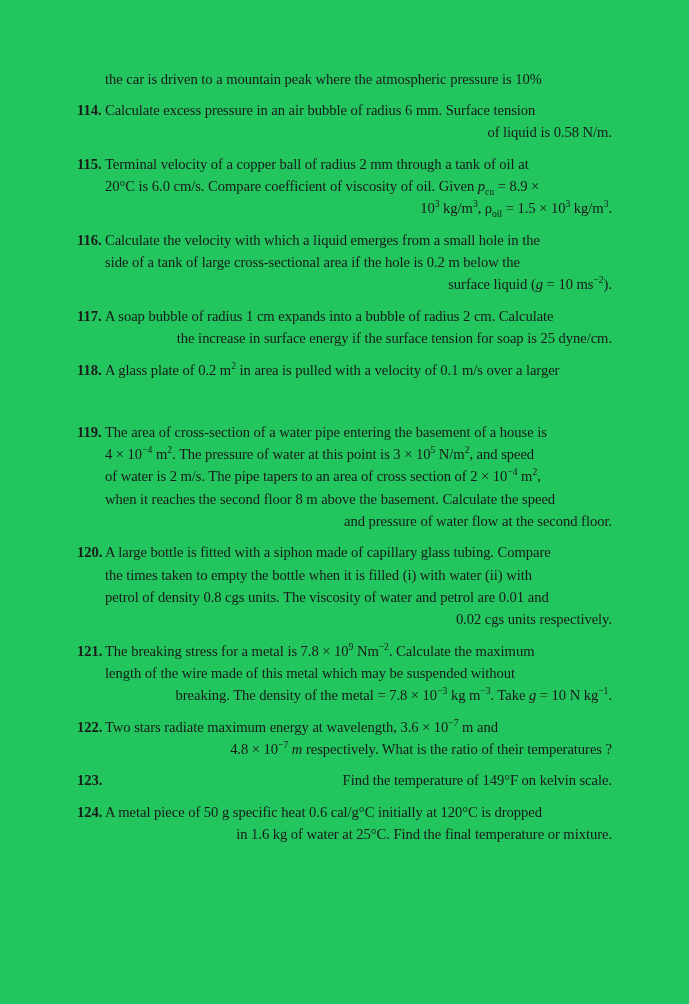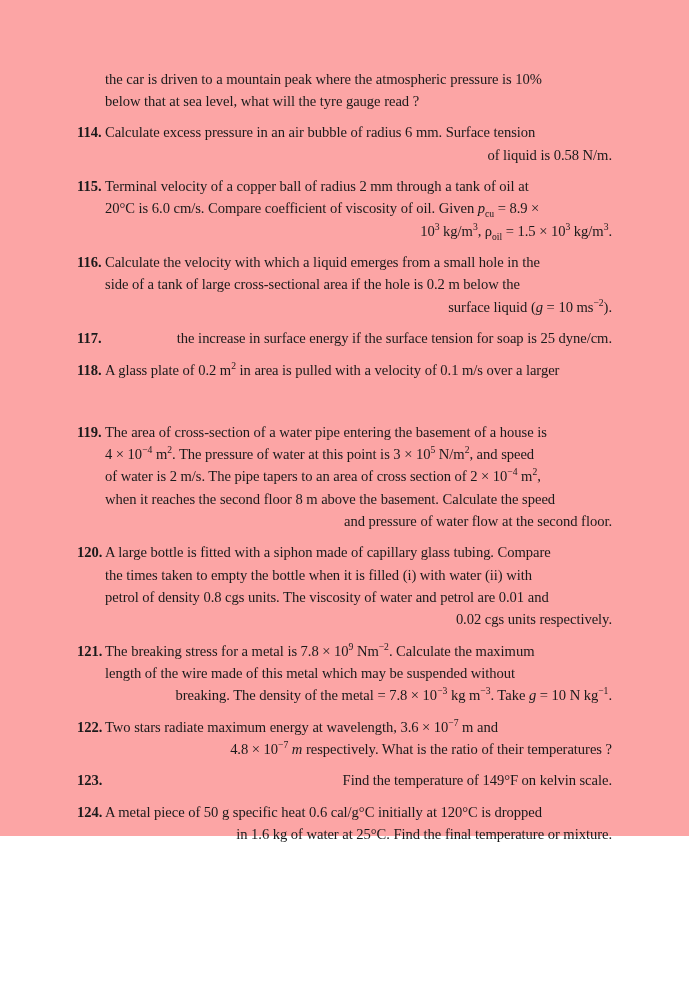--- a/index.html
+++ b/index.html
@@ -13,22 +13,22 @@
     position: relative;
     font-family: "Liberation Serif", "DejaVu Serif", serif;
     color: #1a1a1a;
     overflow: hidden;
   }
 
   .page {
     position: absolute;
     left: 0; top: 0;
     width: 689px;
-    height: 836px;
-    background: #fca5a5;
+    height: 1004px;
+    background: #22c55e;
     text-decoration: underline;
   }
 
   .content {
     position: absolute;
     left: 77px;
     top: 68px;
     width: 535px;
   }
 
@@ -84,21 +84,20 @@
 </style>
 </head>
 <body>
 
 <div class="page">
 
   <div class="content">
 
     <p class="cont-para">
       <span>the car is driven to a mountain peak where the atmospheric pressure is 10%</span>
-      <span class="lastline">below that at sea level, what will the tyre gauge read ?</span>
     </p>
 
     <div id="question-list">
         <div class="qitem">
           <span class="qnum">114.</span>
           <span class="qbody">
             <span style="display: block;"><span>Calculate excess pressure in an air bubble of radius 6 mm. Surface tension</span></span>
             <span class="lastline"><span>of liquid is 0.58 N/m.</span></span>
           </span>
         </div>
@@ -114,20 +113,21 @@
           <span class="qnum">116.</span>
           <span class="qbody">
             <span style="display: block;"><span>Calculate the velocity with which a liquid emerges from a small hole in the</span></span>
             <span style="display: block;"><span>side of a tank of large cross-sectional area if the hole is 0.2 m below the</span></span>
             <span class="lastline"><span>surface liquid (</span><span class="it">g</span><span> = 10 ms</span><sup>−2</sup><span>).</span></span>
           </span>
         </div>
         <div class="qitem">
           <span class="qnum">117.</span>
           <span class="qbody">
+            <span style="display: block;"><span>A soap bubble of radius 1 cm expands into a bubble of radius 2 cm. Calculate</span></span>
             <span class="lastline"><span>the increase in surface energy if the surface tension for soap is 25 dyne/cm.</span></span>
           </span>
         </div>
         <div class="qitem">
           <span class="qnum">118.</span>
           <span class="qbody">
             <span style="display: block;"><span>A glass plate of 0.2 m</span><sup>2</sup><span> in area is pulled with a velocity of 0.1 m/s over a larger</span></span>
           </span>
         </div>
         <div class="qitem">

